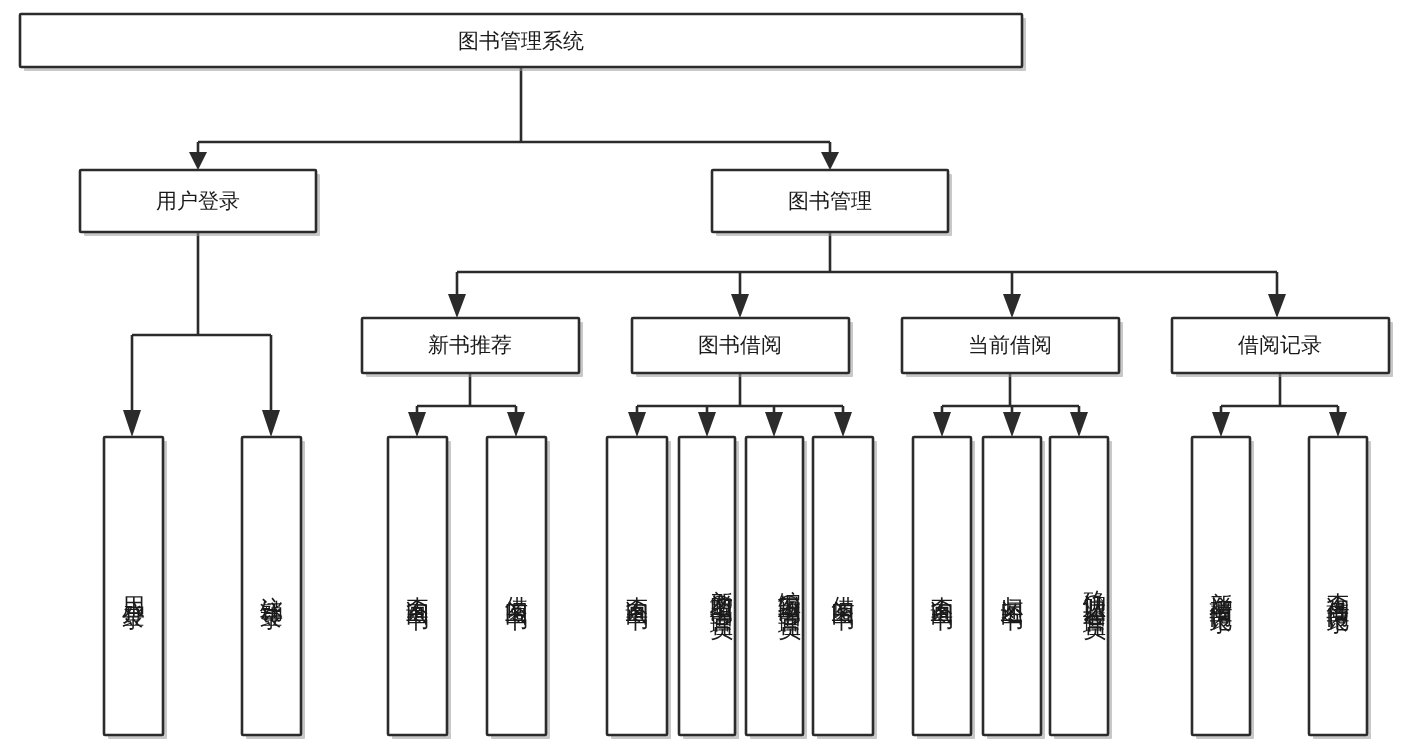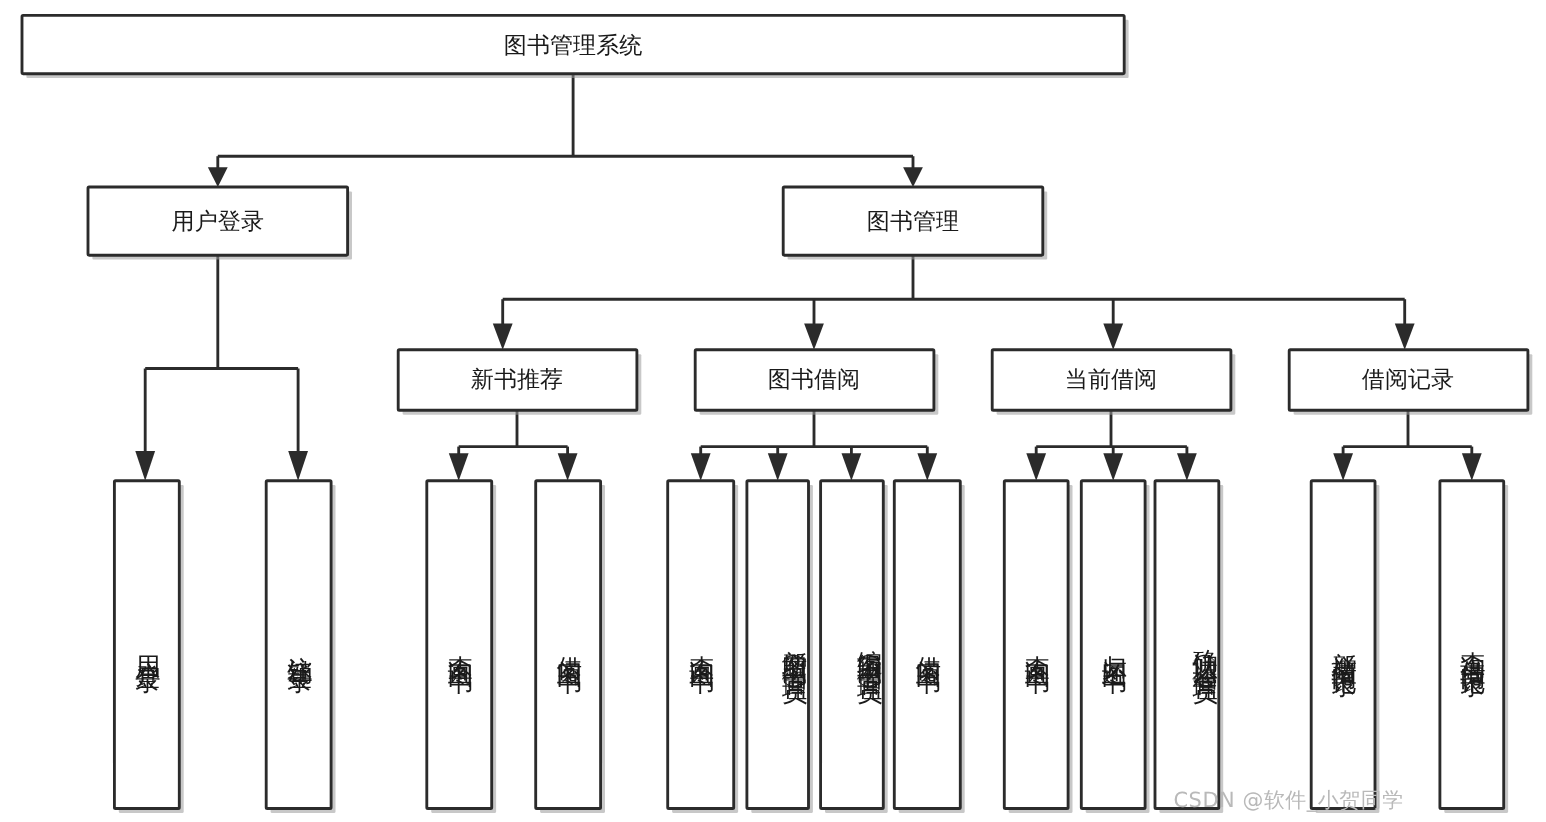--- a/index.html
+++ b/index.html
@@ -226,14 +226,13 @@
   <div class="leaf-label" style="left:607px; top:437px; width:60px; height:298px;">查询图书</div>
   <div class="leaf-label" style="left:679px; top:437px; width:56px; height:298px; align-items:flex-start; padding-top:8px; box-sizing:border-box;">新增图书（管理员）</div>
   <div class="leaf-label" style="left:746px; top:437px; width:57px; height:298px; align-items:flex-start; padding-top:8px; box-sizing:border-box;">编辑图书（管理员）</div>
   <div class="leaf-label" style="left:813px; top:437px; width:60px; height:298px;">借阅图书</div>
   <div class="leaf-label" style="left:913px; top:437px; width:58px; height:298px;">查询图书</div>
   <div class="leaf-label" style="left:983px; top:437px; width:58px; height:298px;">归还图书</div>
   <div class="leaf-label" style="left:1050px; top:437px; width:58px; height:298px; align-items:flex-start; padding-top:8px; box-sizing:border-box;">确认归还（管理员）</div>
   <div class="leaf-label" style="left:1192px; top:437px; width:58px; height:298px;">新增借阅记录</div>
   <div class="leaf-label" style="left:1309px; top:437px; width:58px; height:298px;">查询借阅记录</div>
 
-  <div id="watermark">CSDN @软件_小贺同学</div>
 </div>
 
 </body></html>

